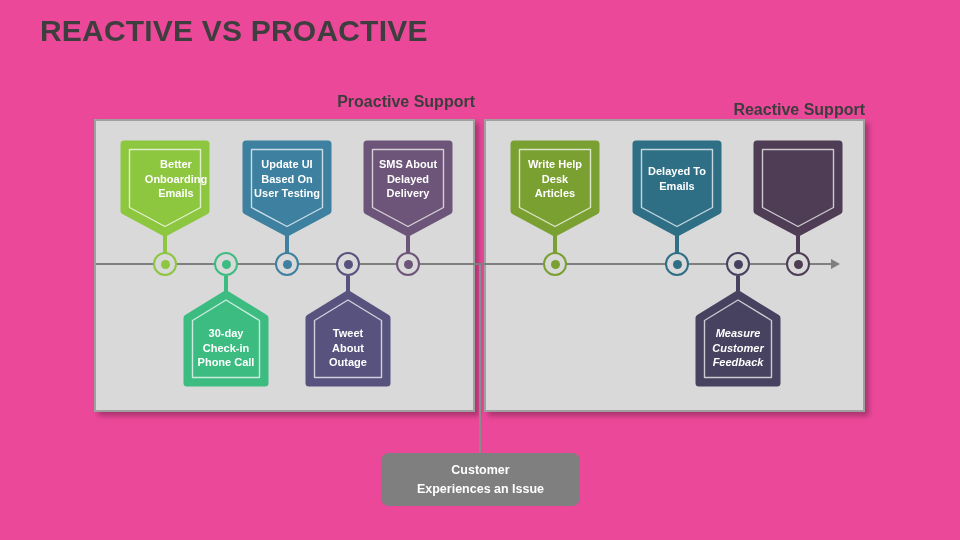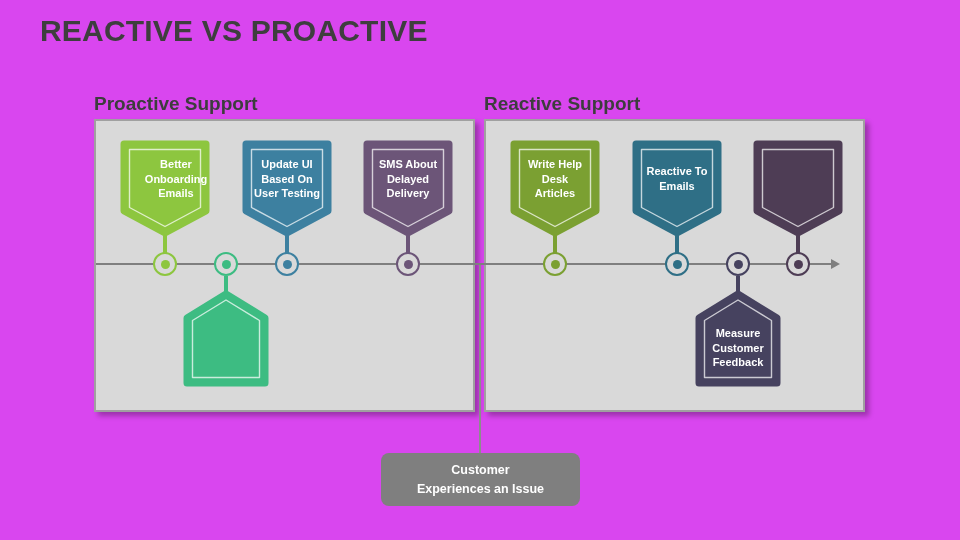--- a/index.html
+++ b/index.html
@@ -1,20 +1,20 @@
 <!DOCTYPE html>
 <html><head>
 <meta charset="utf-8">
 <style>
   html,body{margin:0;padding:0;background:#fff;}
-  .slide{position:relative;width:960px;height:540px;background:#d946ef;overflow:hidden;
+  .slide{position:relative;width:960px;height:540px;background:#ec4899;overflow:hidden;
          font-family:"Liberation Sans", sans-serif;}
   .slide-title{position:absolute;left:40px;top:14px;font-size:30px;font-weight:800;
                color:#3e3e3e;letter-spacing:.2px;}
-  .panel-header{position:absolute;width:381px;text-align:left;font-size:19px;
+  .panel-header{position:absolute;width:381px;text-align:right;font-size:16px;
                 font-weight:bold;color:#3d3d3d;top:93px;}
   .panel{position:absolute;top:119px;width:381px;height:293px;background:#d9d9d9;
          border:2px solid #a0a0a0;box-sizing:border-box;
          box-shadow:4px 4px 5px rgba(0,0,0,0.28);}
   .timeline{position:absolute;left:96px;top:263px;width:736px;height:2px;background:#7f7f7f;z-index:2;}
   .timeline-arrowhead{position:absolute;left:831px;top:259px;width:0;height:0;z-index:2;
         border-left:9px solid #7f7f7f;border-top:5px solid transparent;border-bottom:5px solid transparent;}
   .connector{position:absolute;left:479px;top:264px;width:2px;height:190px;background:#8c8c8c;z-index:1;}
   .item{position:absolute;z-index:3;}
   .item svg{position:absolute;left:0;top:0;overflow:visible;}
@@ -39,21 +39,21 @@
         color:#fff;font-size:12.5px;font-weight:bold;text-align:center;line-height:1.45;white-space:pre-line;}
 </style>
 </head>
 <body>
 
 <div class="slide">
 
   <div class="slide-title">REACTIVE VS PROACTIVE</div>
 
   <div class="panel-header" style="left:94px;">Proactive Support</div>
-  <div class="panel-header" style="left:484px;">Reactive Support</div>
+  <div class="panel-header" style="left:484px;margin-top:8px;">Reactive Support</div>
 
   <div class="panel" style="left:94px;"></div>
   <div class="panel" style="left:484px;"></div>
 
   <div class="timeline"></div>
   <div class="timeline-arrowhead"></div>
   <div class="connector"></div>
 
   <div class="item top" style="left: 120px; top: 140px; width: 112px; height: 97px; --c: #8DC63F;">
     <svg width="90" height="97" viewBox="0 0 90 97">
@@ -65,36 +65,50 @@
 Emails</div>
     <div class="stem"></div>
     <div class="node"></div>
   </div>
 
   <div class="item bottom" style="left: 183px; top: 290px; width: 86px; height: 97px; --c: #3DBC82;">
     <svg width="86" height="97" viewBox="0 0 86 97">
       <path class="shape-outer" d="M43,4 L82,28 V93 H4 V28 Z"></path>
       <path class="shape-inner" d="M43,10 L76.5,30.5 V87.5 H9.5 V30.5 Z"></path>
     </svg>
+    <div class="item-label">30-day
+Check-in
+Phone Call</div>
     <div class="stem"></div>
     <div class="node"></div>
   </div>
 
   <div class="item top" style="left: 242px; top: 140px; width: 90px; height: 97px; --c: #3D80A0;">
     <svg width="90" height="97" viewBox="0 0 90 97">
       <path class="shape-outer" d="M4,4 H86 V71 L45,93 L4,71 Z"></path>
       <path class="shape-inner" d="M9.5,9.5 H80.5 V67.5 L45,86.5 L9.5,67.5 Z"></path>
     </svg>
     <div class="item-label">Update UI
 Based On
 User Testing</div>
     <div class="stem"></div>
     <div class="node"></div>
   </div>
 
+  <div class="item bottom" style="left: 305px; top: 290px; width: 86px; height: 97px; --c: #57537E;">
+    <svg width="86" height="97" viewBox="0 0 86 97">
+      <path class="shape-outer" d="M43,4 L82,28 V93 H4 V28 Z"></path>
+      <path class="shape-inner" d="M43,10 L76.5,30.5 V87.5 H9.5 V30.5 Z"></path>
+    </svg>
+    <div class="item-label">Tweet
+About
+Outage</div>
+    <div class="stem"></div>
+    <div class="node"></div>
+  </div>
 
   <div class="item top" style="left: 510px; top: 140px; width: 90px; height: 97px; --c: #7BA032;">
     <svg width="90" height="97" viewBox="0 0 90 97">
       <path class="shape-outer" d="M4,4 H86 V71 L45,93 L4,71 Z"></path>
       <path class="shape-inner" d="M9.5,9.5 H80.5 V67.5 L45,86.5 L9.5,67.5 Z"></path>
     </svg>
     <div class="item-label">Write Help
 Desk
 Articles</div>
     <div class="stem"></div>
@@ -112,27 +126,27 @@
     <div class="stem"></div>
     <div class="node"></div>
   </div>
 
 
   <div class="item top" style="left: 632px; top: 140px; width: 90px; height: 97px; --c: #2F6F86;">
     <svg width="90" height="97" viewBox="0 0 90 97">
       <path class="shape-outer" d="M4,4 H86 V71 L45,93 L4,71 Z"></path>
       <path class="shape-inner" d="M9.5,9.5 H80.5 V67.5 L45,86.5 L9.5,67.5 Z"></path>
     </svg>
-    <div class="item-label">Reactive To
+    <div class="item-label">Delayed To
 Emails</div>
     <div class="stem"></div>
     <div class="node"></div>
   </div>
 
-  <div class="item bottom" style="left: 695px; top: 290px; width: 86px; height: 97px; --c: #46425F;">
+  <div class="item bottom" style="left: 695px; top: 290px; width: 86px; height: 97px; font-style: italic; --c: #46425F;">
     <svg width="86" height="97" viewBox="0 0 86 97">
       <path class="shape-outer" d="M43,4 L82,28 V93 H4 V28 Z"></path>
       <path class="shape-inner" d="M43,10 L76.5,30.5 V87.5 H9.5 V30.5 Z"></path>
     </svg>
     <div class="item-label">Measure
 Customer
 Feedback</div>
     <div class="stem"></div>
     <div class="node"></div>
   </div>

